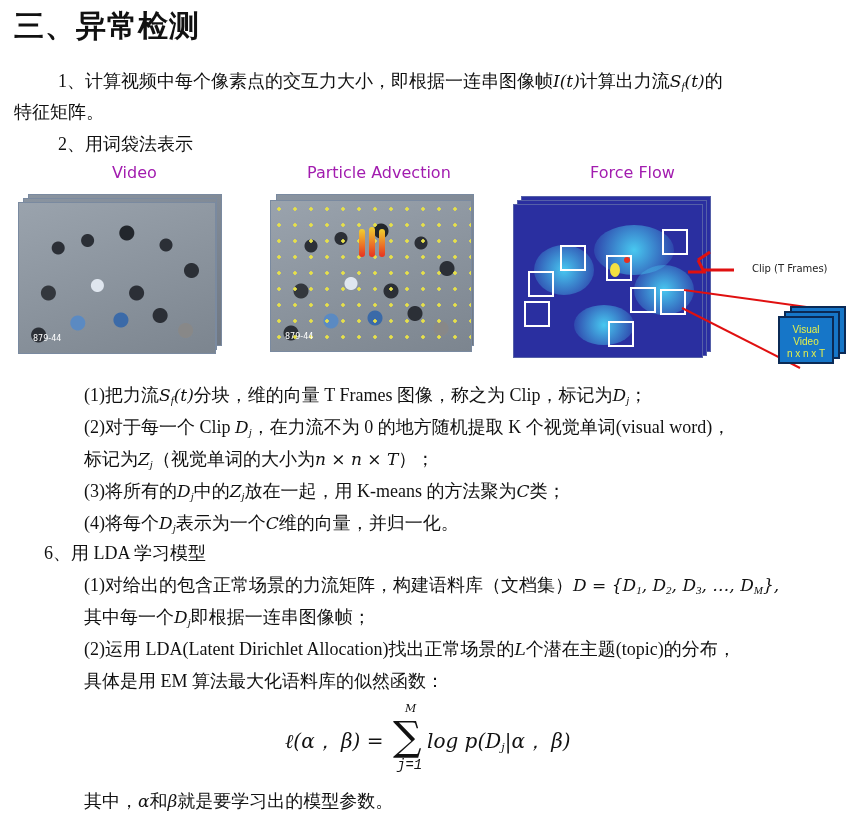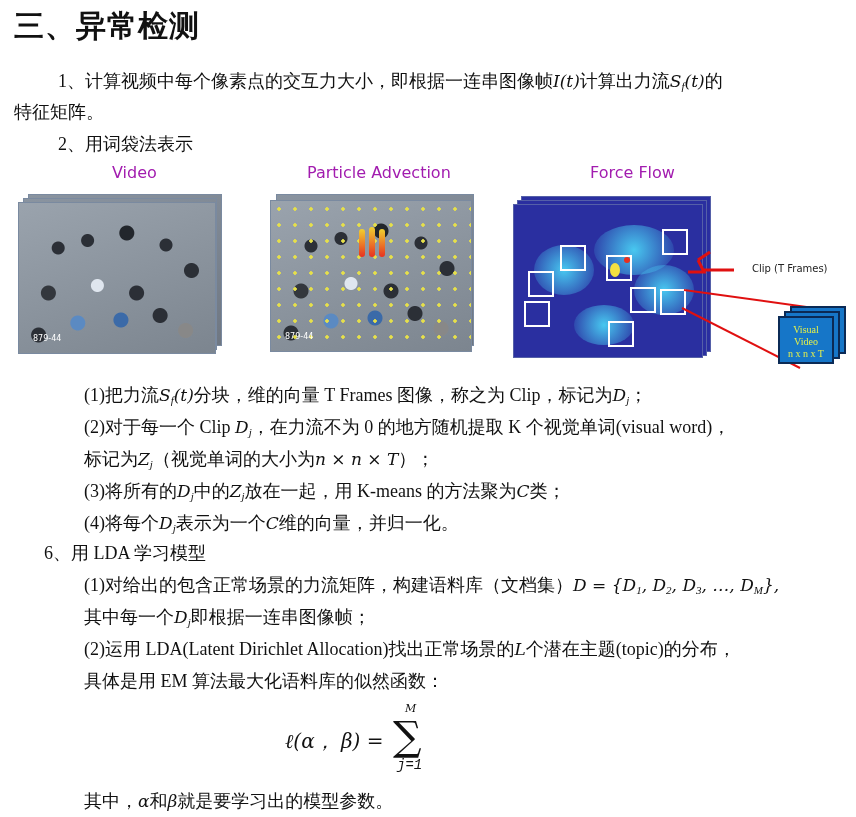--- a/index.html
+++ b/index.html
@@ -25,21 +25,21 @@
      radial-gradient(circle at 52% 78%,#3b6aa8 7px,transparent 8px),
      radial-gradient(circle at 72% 75%,#2b2f36 7px,transparent 8px),
      radial-gradient(circle at 85% 85%,#888 7px,transparent 8px),
      radial-gradient(circle at 10% 88%,#2b2f36 7px,transparent 8px),
      linear-gradient(160deg,#9aa3ad,#7c858f);}
   .ff .layer{background:#2a2fa0;border-color:#5560a8;}
   .blob{position:absolute;border-radius:50%;background:radial-gradient(circle,#48c8f0,rgba(40,120,220,0));}
   .box{position:absolute;border:2px solid #fff;width:22px;height:22px;}
   .clip-label{position:absolute;font-family:"DejaVu Sans","Liberation Sans",sans-serif;font-size:10px;color:#222;}
   .vw{position:absolute;width:52px;height:44px;background:#1676c8;border:2px solid #0b2a55;}
-  .vw-text{position:absolute;left:0;right:0;text-align:center;font-family:Liberation Serif, serif;font-size:10px;line-height:12px;color:#e6f04a;}
+  .vw-text{position:absolute;left:0;right:0;text-align:center;font-family:Liberation Sans, sans-serif;font-size:10px;line-height:12px;color:#e6f04a;}
   .formula{position:absolute;left:285px;top:700px;width:320px;height:80px;font-family:"DejaVu Serif",serif;}
 </style>
 </head>
 <body>
 
 <div class="h1">三、异常检测</div>
 
 <div class="p" style="left:58px;top:70px;">
   <span>1、计算视频中每个像素点的交互力大小，即根据一连串图像帧</span><span class="m">I(t)</span><span>计算出力流</span><span class="m">S</span><sub>f</sub><span class="m">(t)</span><span>的</span>
 </div>
@@ -137,17 +137,18 @@
 <div class="p" style="left:84px;top:638px;">
   <span>(2)运用 LDA(Latent Dirichlet Allocation)找出正常场景的</span><span class="m">L</span><span>个潜在主题(topic)的分布，</span>
 </div>
 <div class="p" style="left:84px;top:670px;">具体是用 EM 算法最大化语料库的似然函数：</div>
 
 <div class="formula">
   <span style="position:absolute;left:0;top:28px;font-size:20px;font-style:italic;">ℓ(α， β) =</span>
   <span style="position:absolute;left:120px;top:2px;font-size:11px;font-style:italic;">M</span>
   <span style="position:absolute;left:108px;top:14px;font-size:40px;line-height:44px;">∑</span>
   <span style="position:absolute;left:112px;top:57px;font-size:14px;font-style:italic;font-family:Liberation Mono, monospace;">j=1</span>
+  <span style="position:absolute;left:142px;top:28px;font-size:20px;font-style:italic;"><span>log p(D</span><sub>j</sub><span>|α， β)</span></span>
 </div>
 
 <div class="p" style="left:84px;top:790px;">
   <span>其中，</span><span class="m">α</span><span>和</span><span class="m">β</span><span>就是要学习出的模型参数。</span>
 </div>
 
 </body></html>

